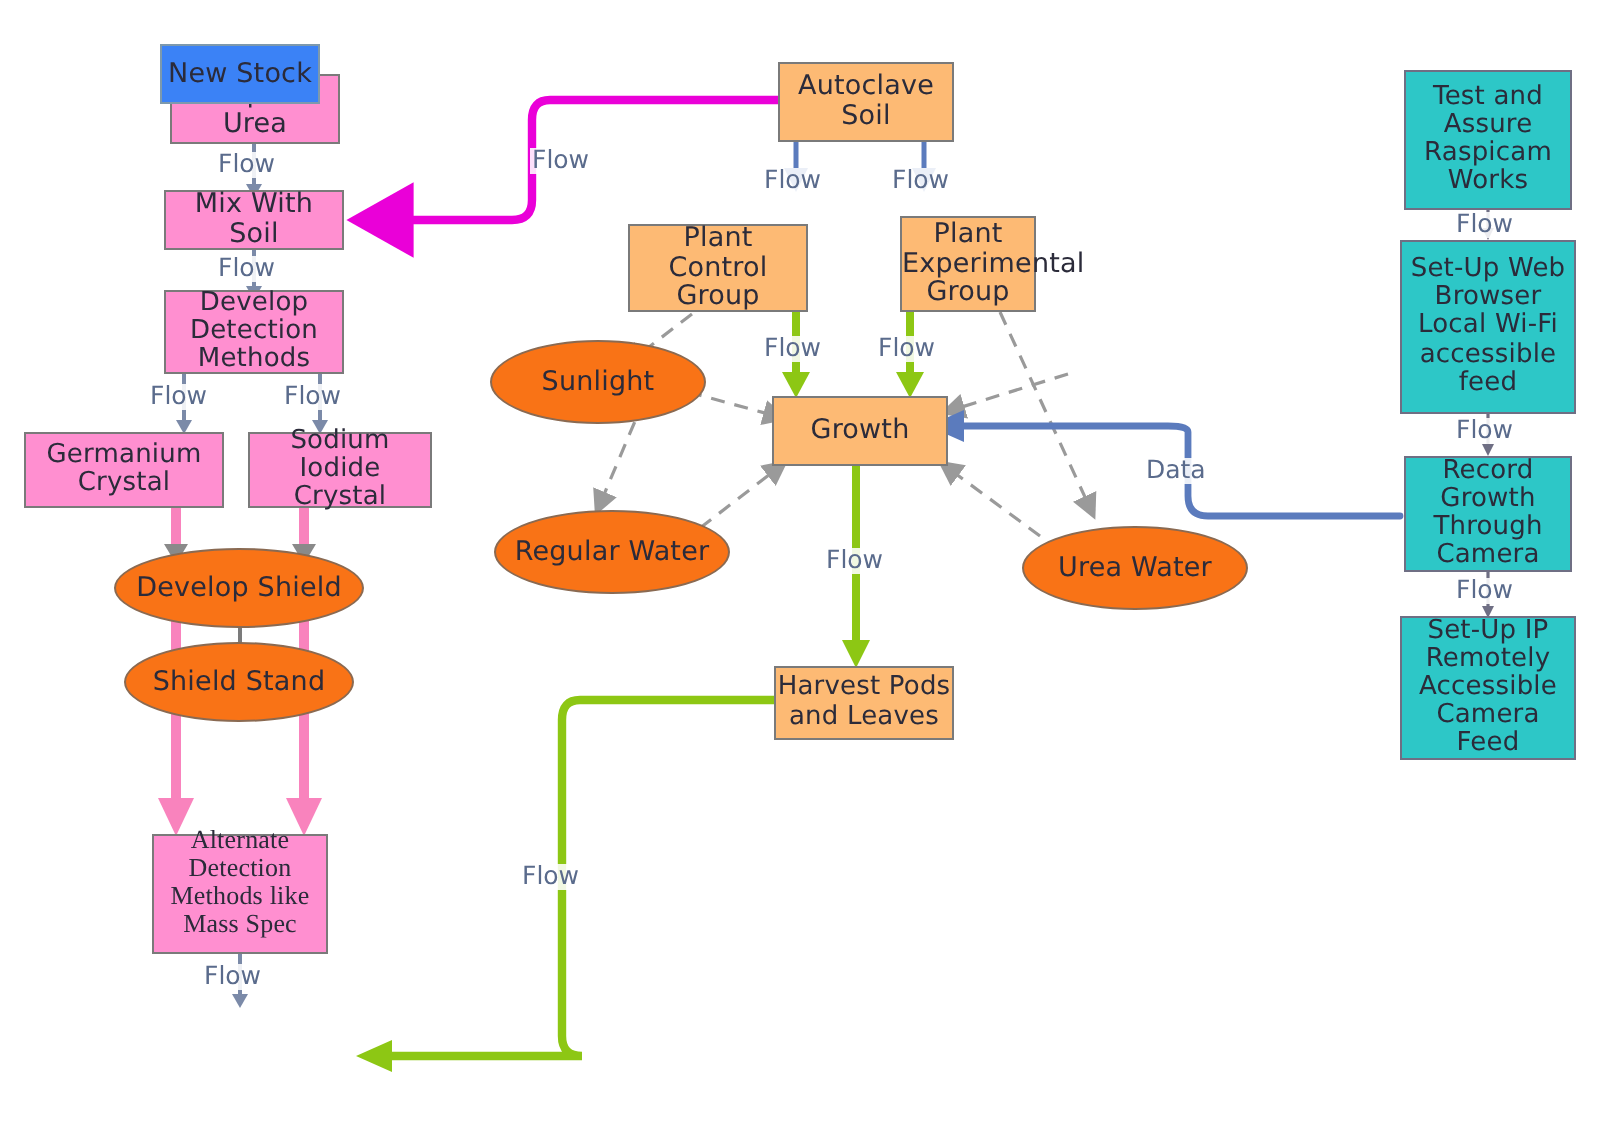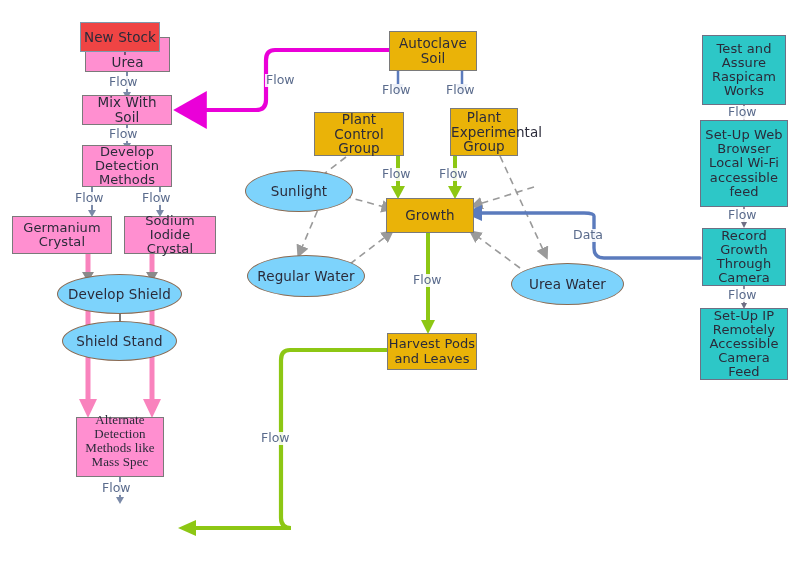--- a/index.html
+++ b/index.html
@@ -31,25 +31,25 @@
     color:#2b2b3a;
     line-height:1.08;
     letter-spacing:.1px;
     font-family:"DejaVu Sans", sans-serif;
     overflow:visible;
   }
   .rect{
     border:1.4px solid #7a7a7a;
   }
   .rect.pink{ background:#ff8fd0; }
-  .rect.blue{ background:#ef4444; border-color:#7d99ad;}
-  .rect.green{ background:#eab308; }
+  .rect.blue{ background:#3b82f6; border-color:#7d99ad;}
+  .rect.green{ background:#fdba74; }
   .rect.teal{ background:#2dc7c7; border-color:#6f6f84;}
   .ellipse{
-    background:#7dd3fc;
+    background:#f97316;
     border:1.4px solid #8a6a52;
     border-radius:50%;
   }
   .lbl{
     position:absolute;
     color:#5a6b8c;
     font-size:12.5px;
     font-family:"DejaVu Sans", sans-serif;
     white-space:nowrap;
     background:rgba(255,255,255,0.88);

